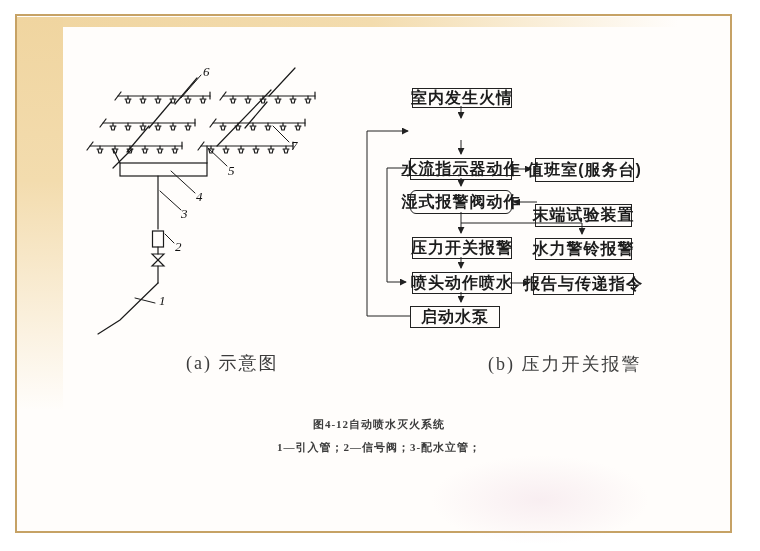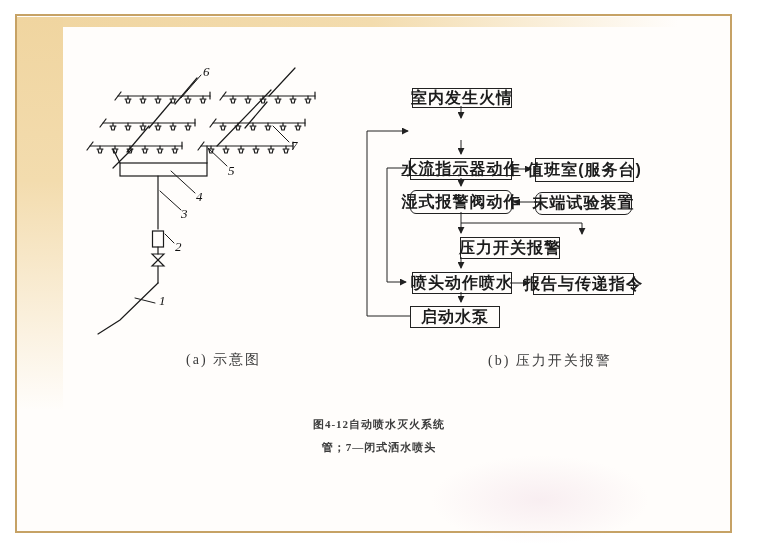--- a/index.html
+++ b/index.html
@@ -13,21 +13,21 @@
          background:linear-gradient(to bottom,#f0d5a0 0%,#f3dcae 40%,rgba(255,255,255,0) 96%);}
   .tint{position:absolute;left:430px;top:455px;width:220px;height:90px;pointer-events:none;
          background:radial-gradient(ellipse at center,rgba(236,210,222,.35) 0%,rgba(255,255,255,0) 70%);}
   svg{position:absolute;overflow:visible;}
   .schematic{left:75px;top:58px;}
   .flowwrap{position:absolute;left:360px;top:80px;width:292px;height:262px;}
   .fbox{position:absolute;border:1px solid #222;color:#1c1c1c;background:transparent;
         display:flex;align-items:center;justify-content:center;
         font-size:16px;font-weight:bold;letter-spacing:1px;white-space:nowrap;
         font-family:"Liberation Sans","DejaVu Sans",sans-serif;}
-  .cap{position:absolute;font-size:14px;color:#3c3c3c;letter-spacing:2px;}
+  .cap{position:absolute;font-size:18px;color:#3c3c3c;letter-spacing:2px;}
   .legend{position:absolute;left:0;top:413px;width:758px;text-align:center;
           font-size:11px;line-height:23px;font-weight:bold;color:#3c3c3c;letter-spacing:1px;}
   .dlabel{font-size:13px;font-style:italic;fill:#111;
           font-family:"Liberation Serif","DejaVu Serif",serif;}
 </style>
 </head>
 <body>
 
 <div class="stage">
   <div class="slide-frame"></div>
@@ -121,28 +121,29 @@
       <path d="M101,177 V188" marker-end="url(#arr)"></path>
       <path d="M150,203 H169" marker-end="url(#arr)"></path>
       <path d="M101,212 V222" marker-end="url(#arr)"></path>
       <path d="M50,88 H27 V202 H46" marker-end="url(#arr)"></path>
       <path d="M50,236 H7 V51 H48" marker-end="url(#arr)"></path>
     </svg>
 
     <div class="fbox" style="left:52px;top:8px;width:98px;height:18px;">室内发生火情</div>
     <div class="fbox" style="left:50px;top:78px;width:100px;height:20px;text-decoration:underline;">水流指示器动作</div>
     <div class="fbox" style="left:50px;top:110px;width:100px;height:22px;border-radius:6px;">湿式报警阀动作</div>
-    <div class="fbox" style="left:52px;top:157px;width:98px;height:20px;margin-left:48px;">压力开关报警</div>
+    <div class="fbox" style="left:52px;top:157px;width:98px;height:20px;">压力开关报警</div>
     <div class="fbox" style="left:52px;top:192px;width:98px;height:20px;">喷头动作喷水</div>
     <div class="fbox" style="left:175px;top:78px;width:97px;height:22px;">值班室(服务台)</div>
     <div class="fbox" style="left:50px;top:226px;width:88px;height:20px;">启动水泵</div>
-    <div class="fbox" style="left:175px;top:112px;width:95px;height:21px;border-radius:7px;">末端试验装置</div>
+    <div class="fbox" style="left:175px;top:124px;width:95px;height:21px;">末端试验装置</div>
+    <div class="fbox" style="left:175px;top:158px;width:95px;height:20px;">水力警铃报警</div>
     <div class="fbox" style="left:173px;top:193px;width:99px;height:20px;">报告与传递指令</div>
   </div>
 
   <span class="cap" style="left:186px;top:351px;">(a) 示意图</span>
   <span class="cap" style="left:488px;top:352px;">(b) 压力开关报警</span>
 
   <div class="legend">
     <div>图4-12自动喷水灭火系统</div>
-    <div>管；7—闭式洒水喷头</div>
+    <div>1—引入管；2—信号阀；3-配水立管；</div>
   </div>
 </div>
 
 </body></html>

